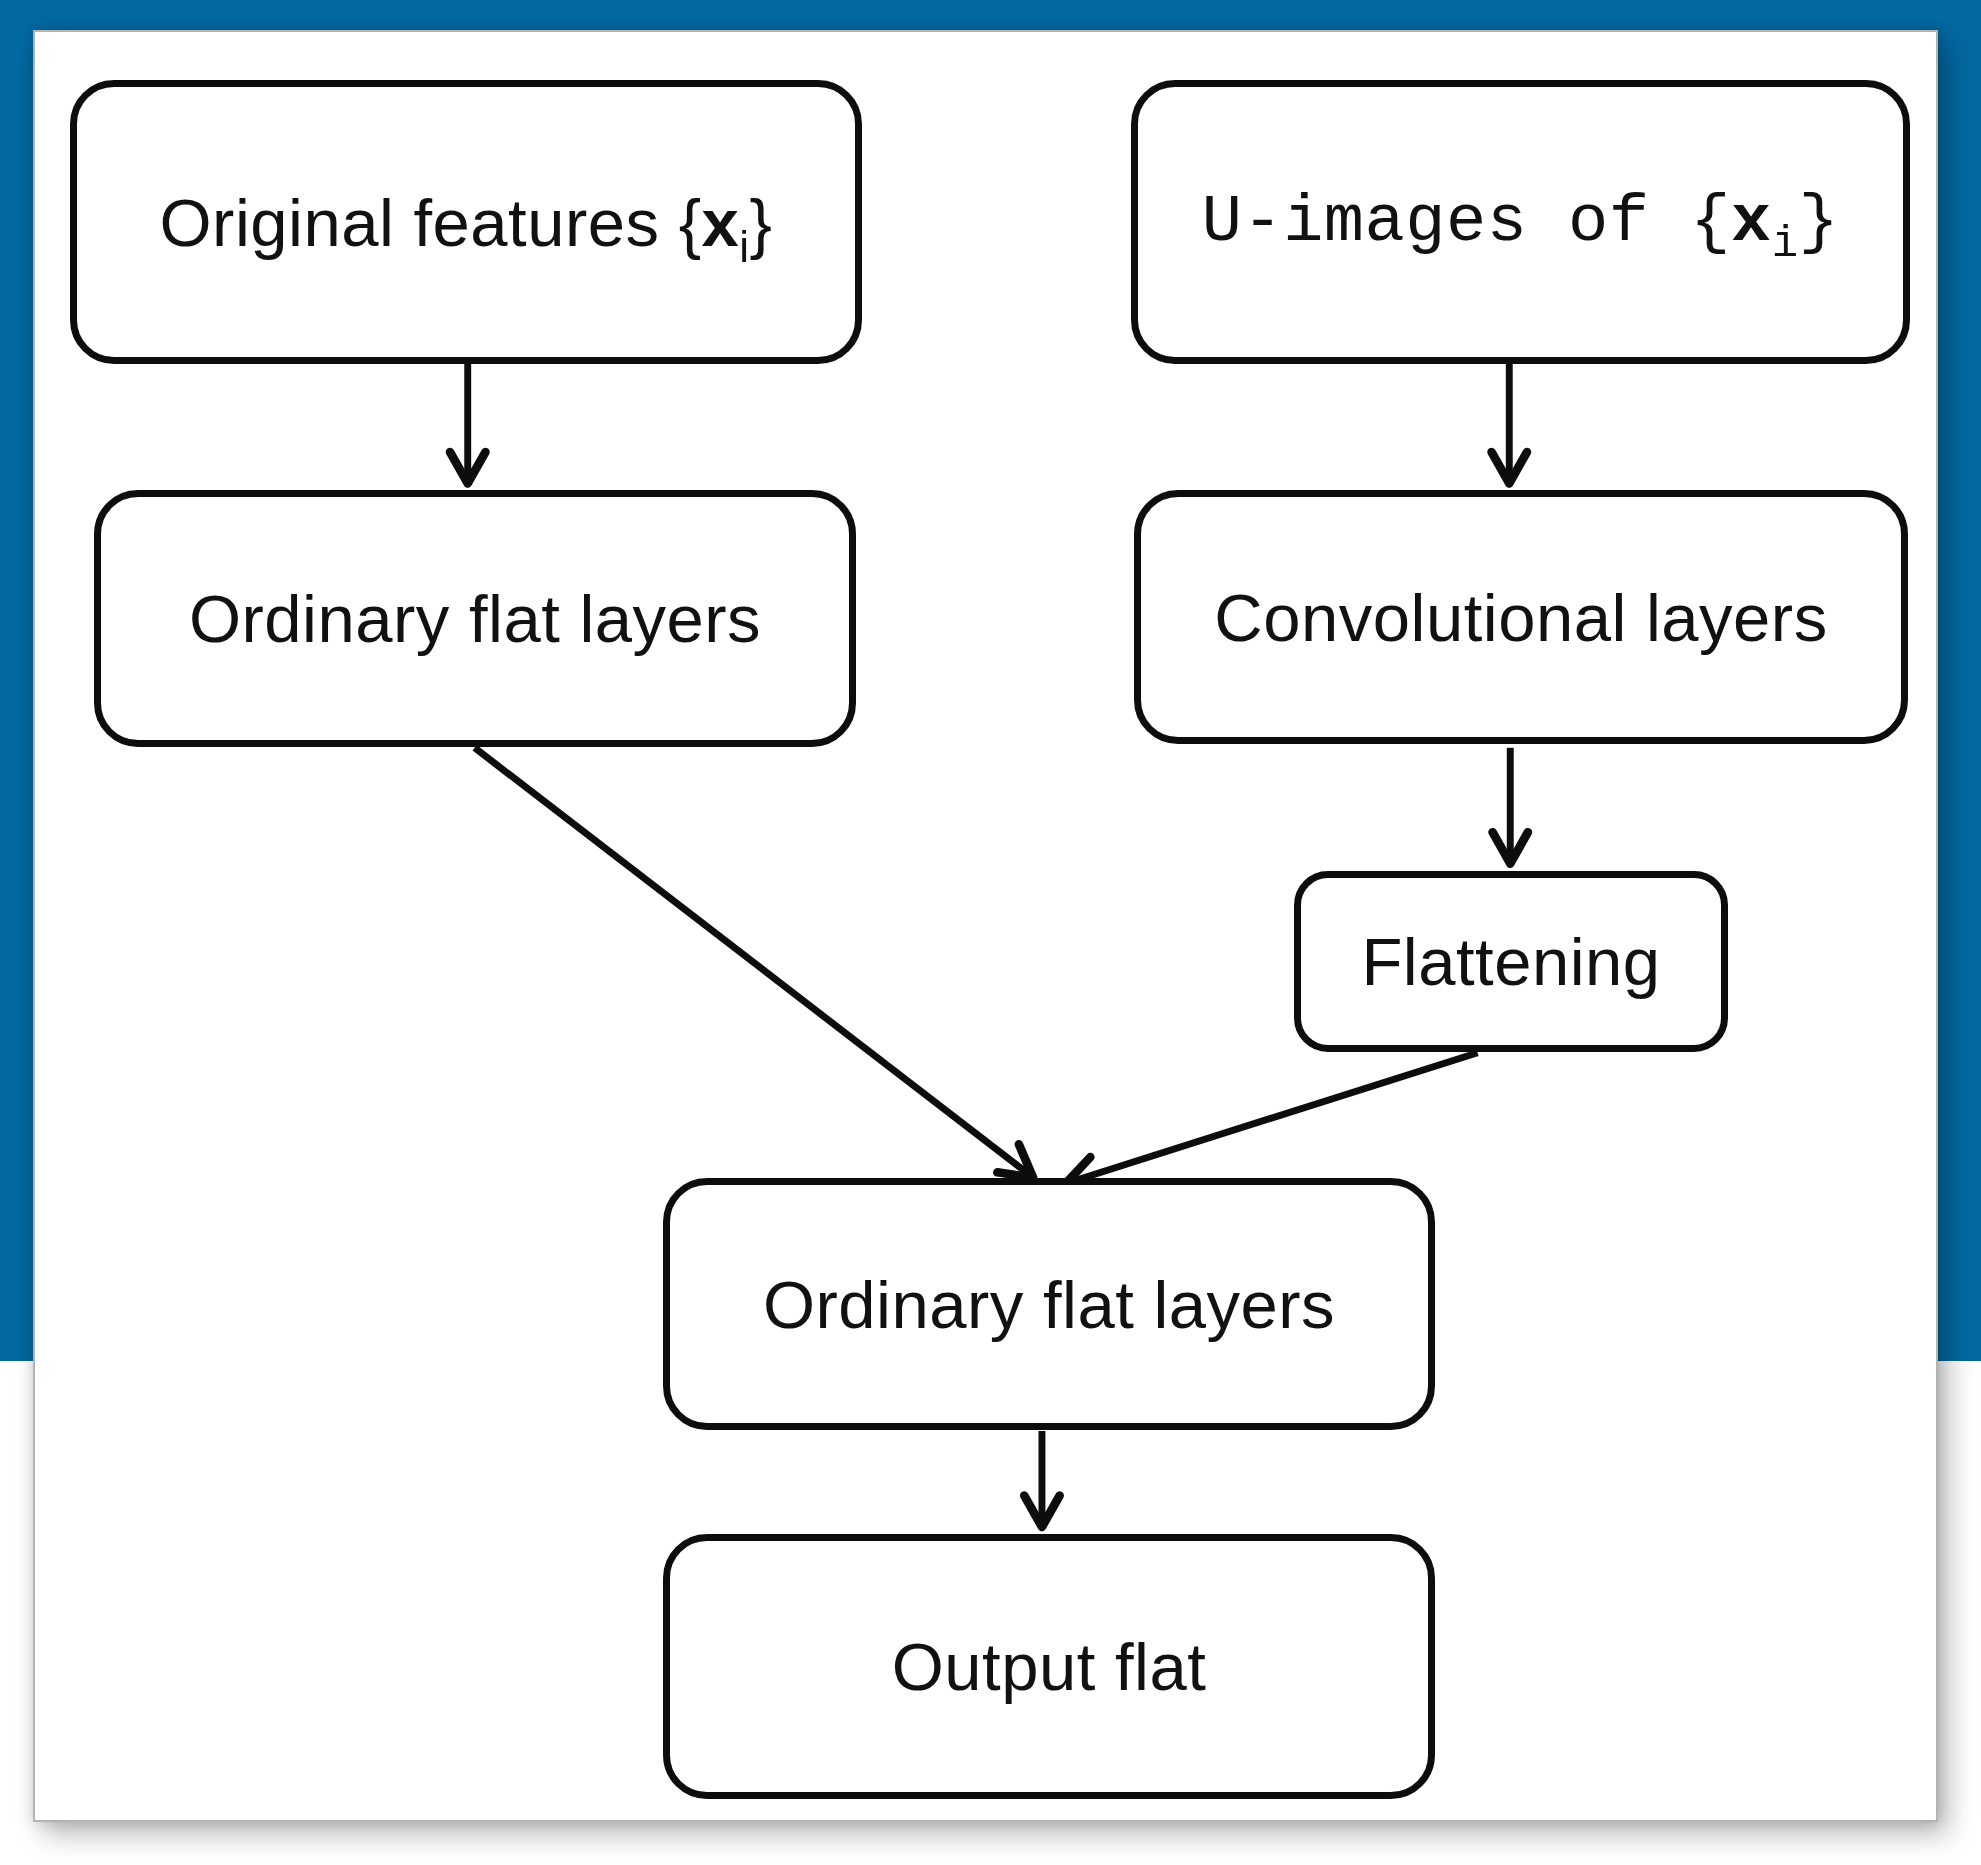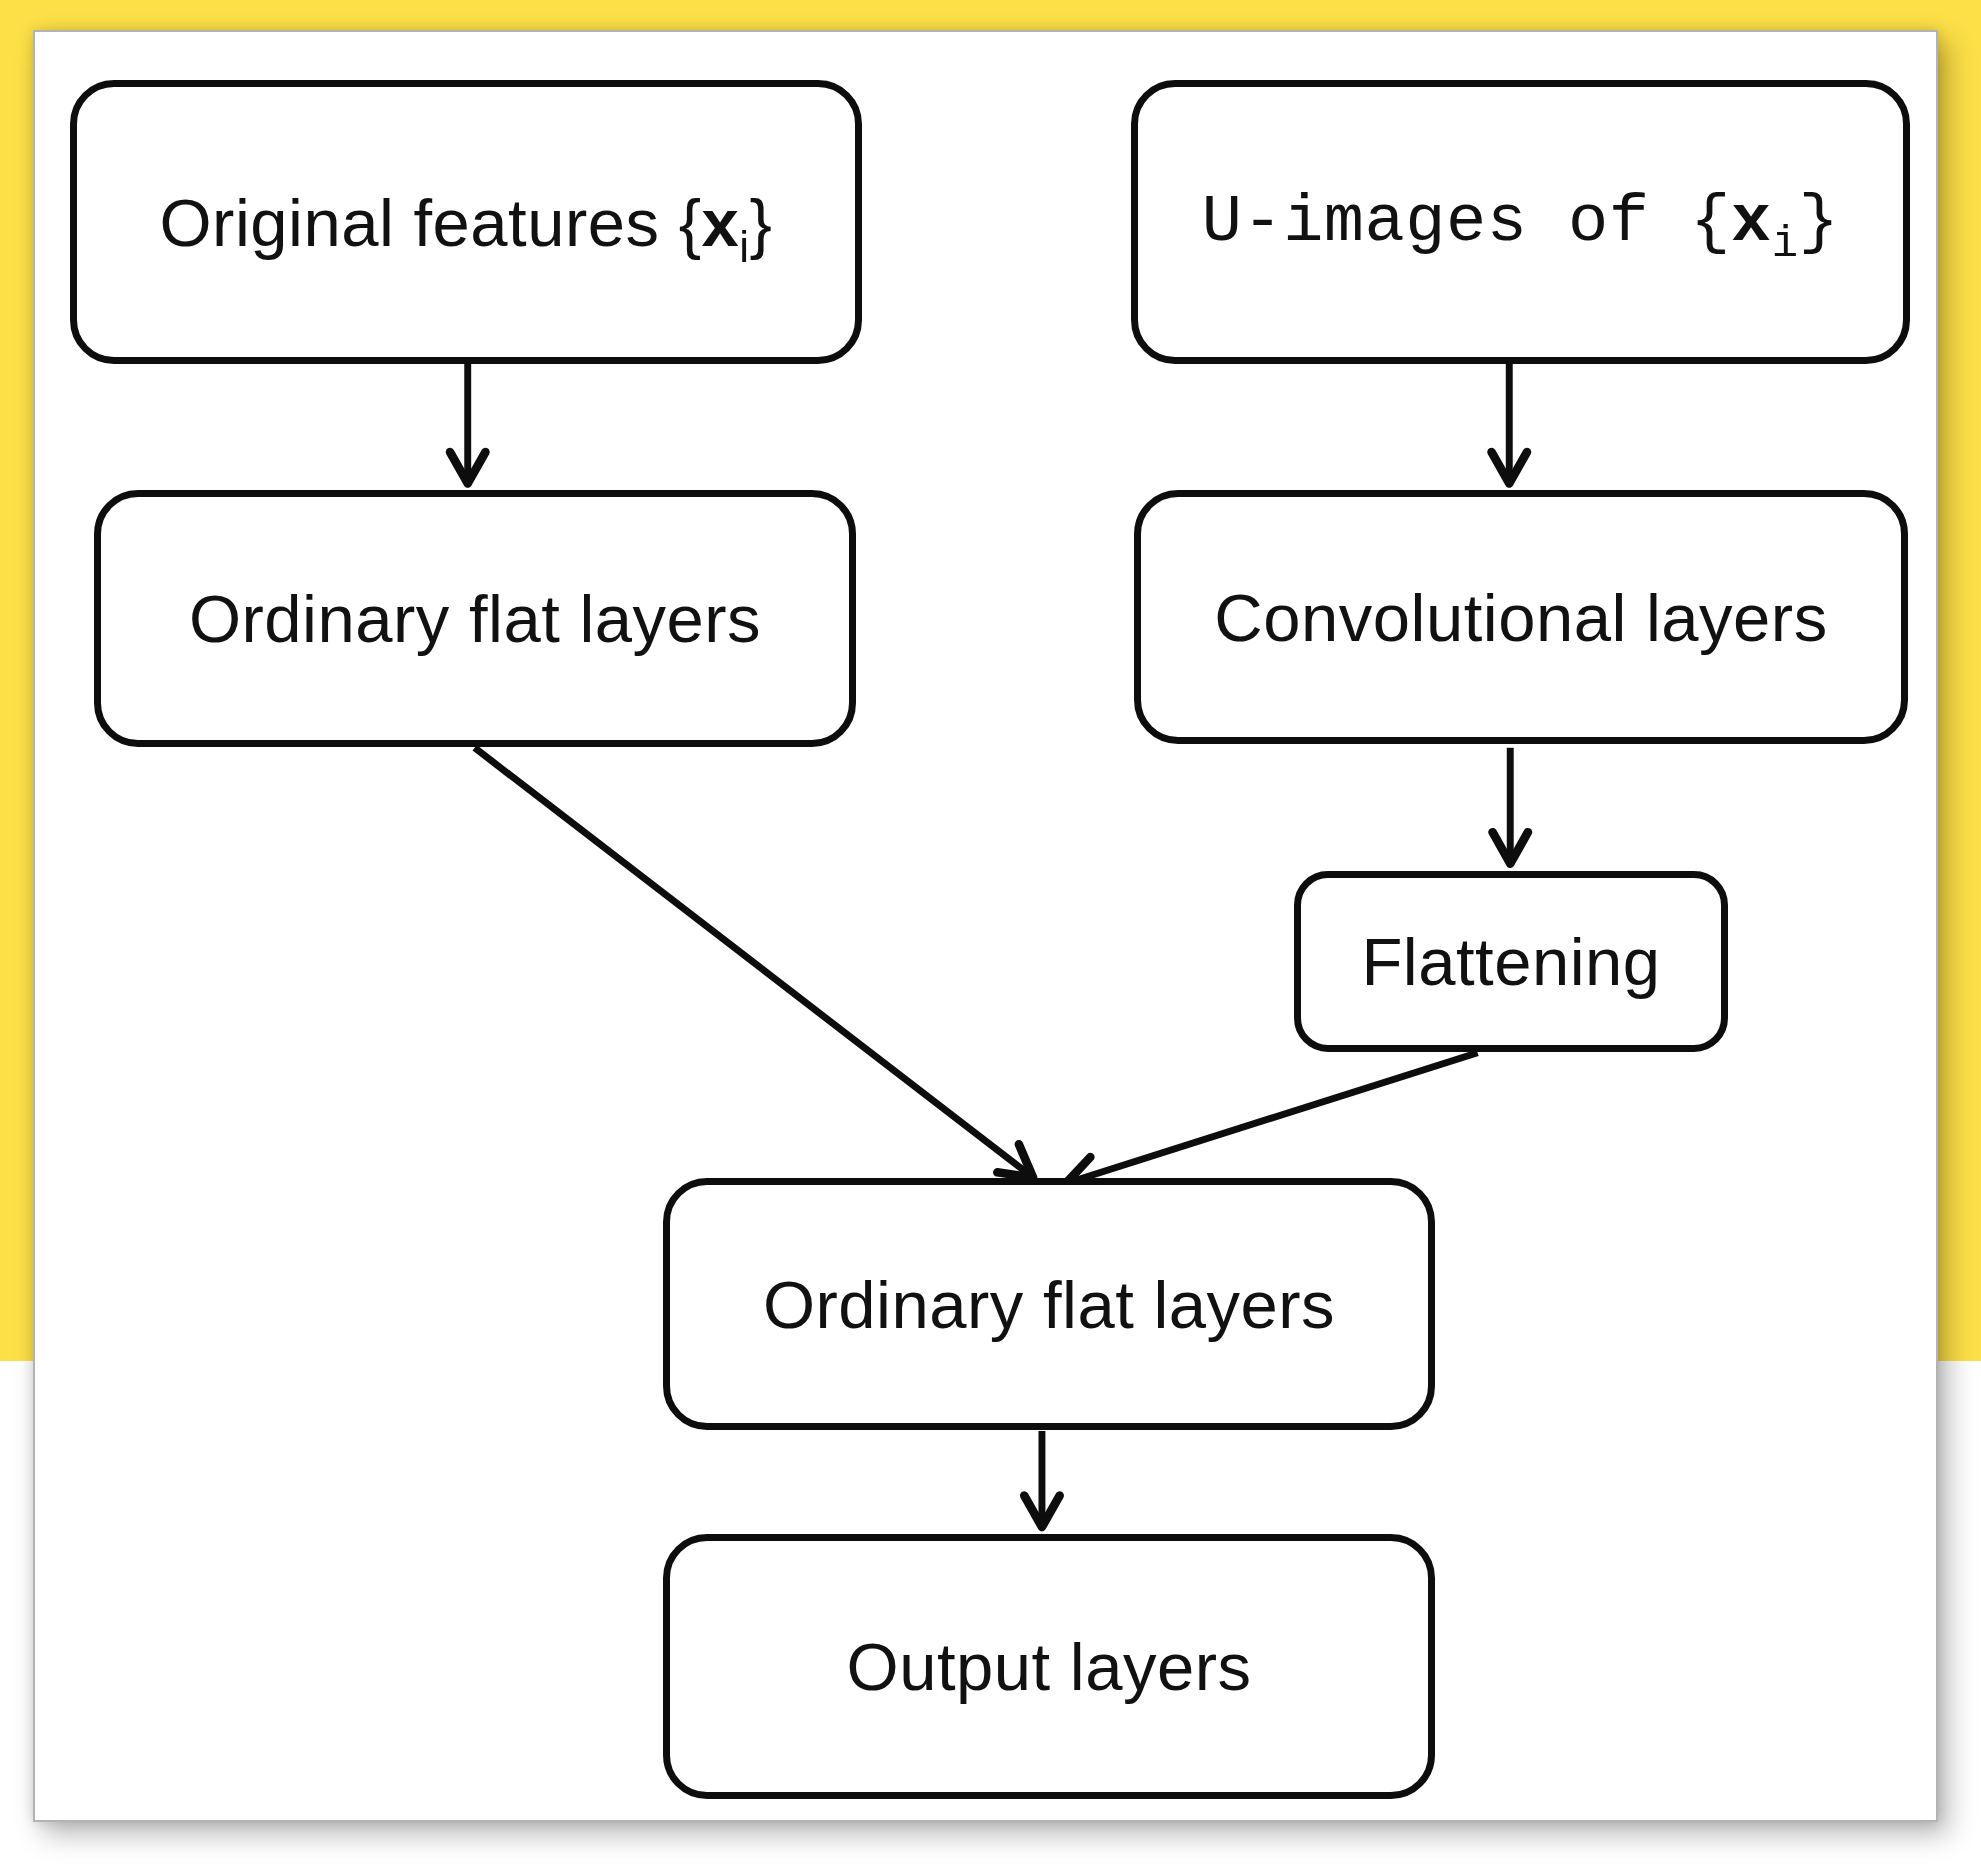--- a/index.html
+++ b/index.html
@@ -13,21 +13,21 @@
   * { margin: 0; padding: 0; box-sizing: border-box; }
   html, body {
     width: 1981px; height: 1865px;
     background: #ffffff;
     font-family: "Liberation Sans", sans-serif;
     overflow: hidden;
   }
   .canvas {
     position: relative;
     width: 1981px; height: 1361px;
-    background: #fde047;
+    background: #0369a1;
   }
   .page {
     position: absolute;
     left: 33px; top: 30px;
     width: 1905px; height: 1792px;
     background: var(--c-page-bg);
     border: 2px solid var(--c-page-border);
     box-shadow: 10px 12px 26px rgba(0,0,0,0.28), 0 0 12px rgba(0,0,0,0.14);
   }
   .edges {
@@ -103,18 +103,18 @@
 
     <div class="node" id="node-conv-layers">
       <span>Convolutional layers</span>
     </div>
 
     <div class="node" id="node-ordinary-flat-mid">
       <span>Ordinary flat layers</span>
     </div>
 
     <div class="node" id="node-output-layer">
-      <span>Output layers</span>
+      <span>Output flat</span>
     </div>
 
   </div>
 </div>
 
 
 </body></html>

